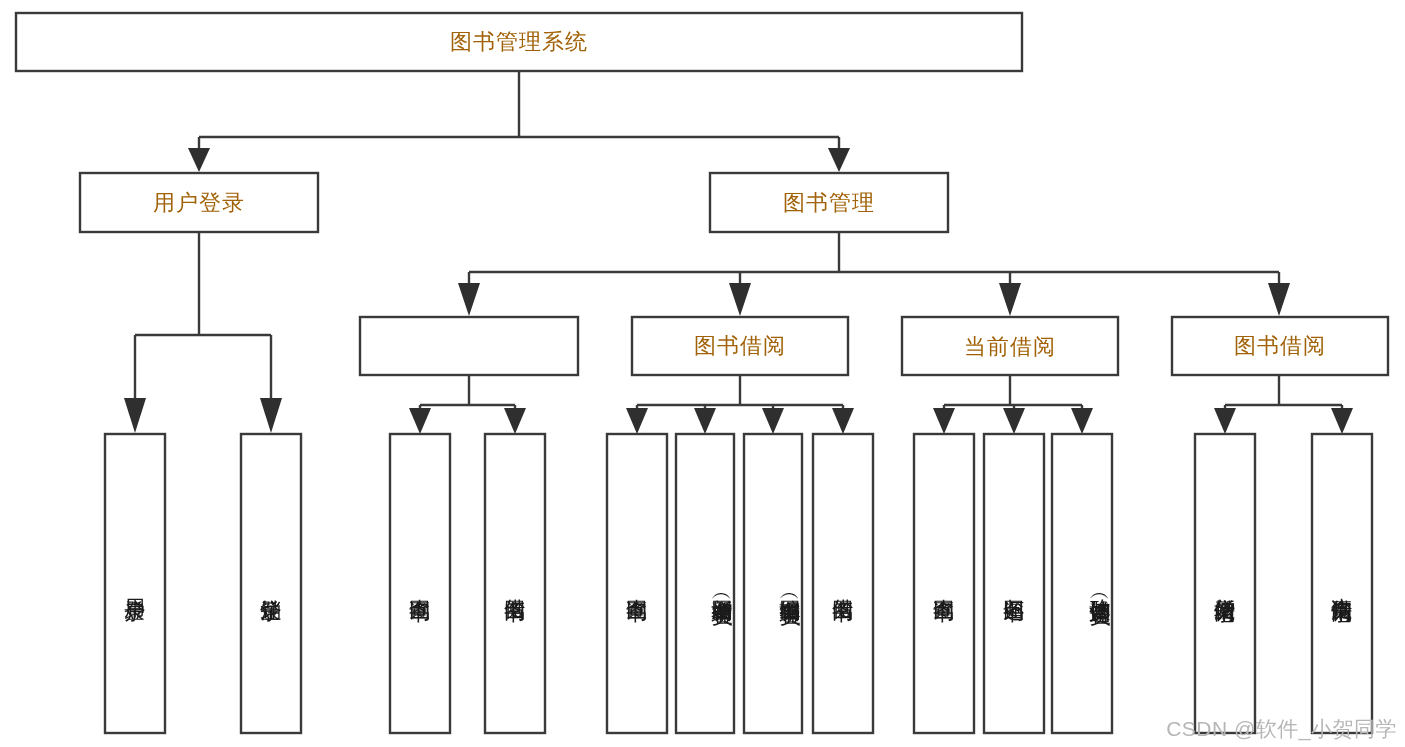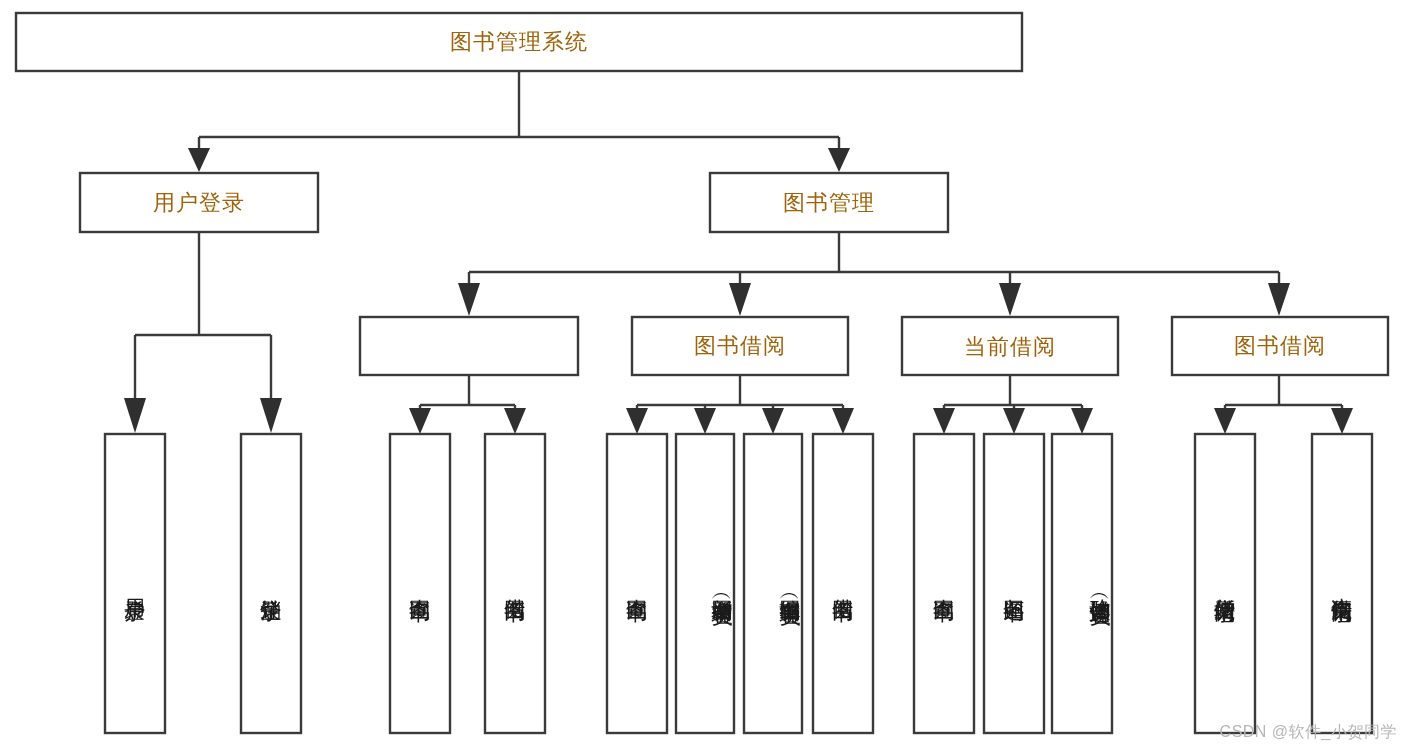--- a/index.html
+++ b/index.html
@@ -64,21 +64,21 @@
     font-size: 22px;
     color: #a16207;
     letter-spacing: 1px;
     white-space: nowrap;
     pointer-events: none;
   }
   #watermark {
     position: absolute;
     right: 8px;
     bottom: 4px;
-    font-size: 16px;
+    font-size: 21px;
     color: #b6b6b6;
     font-family: "Liberation Sans", "DejaVu Sans", sans-serif;
     letter-spacing: 0.5px;
     white-space: nowrap;
   }
 </style>
 </head>
 <body>
 
 <div id="diagram-root">

